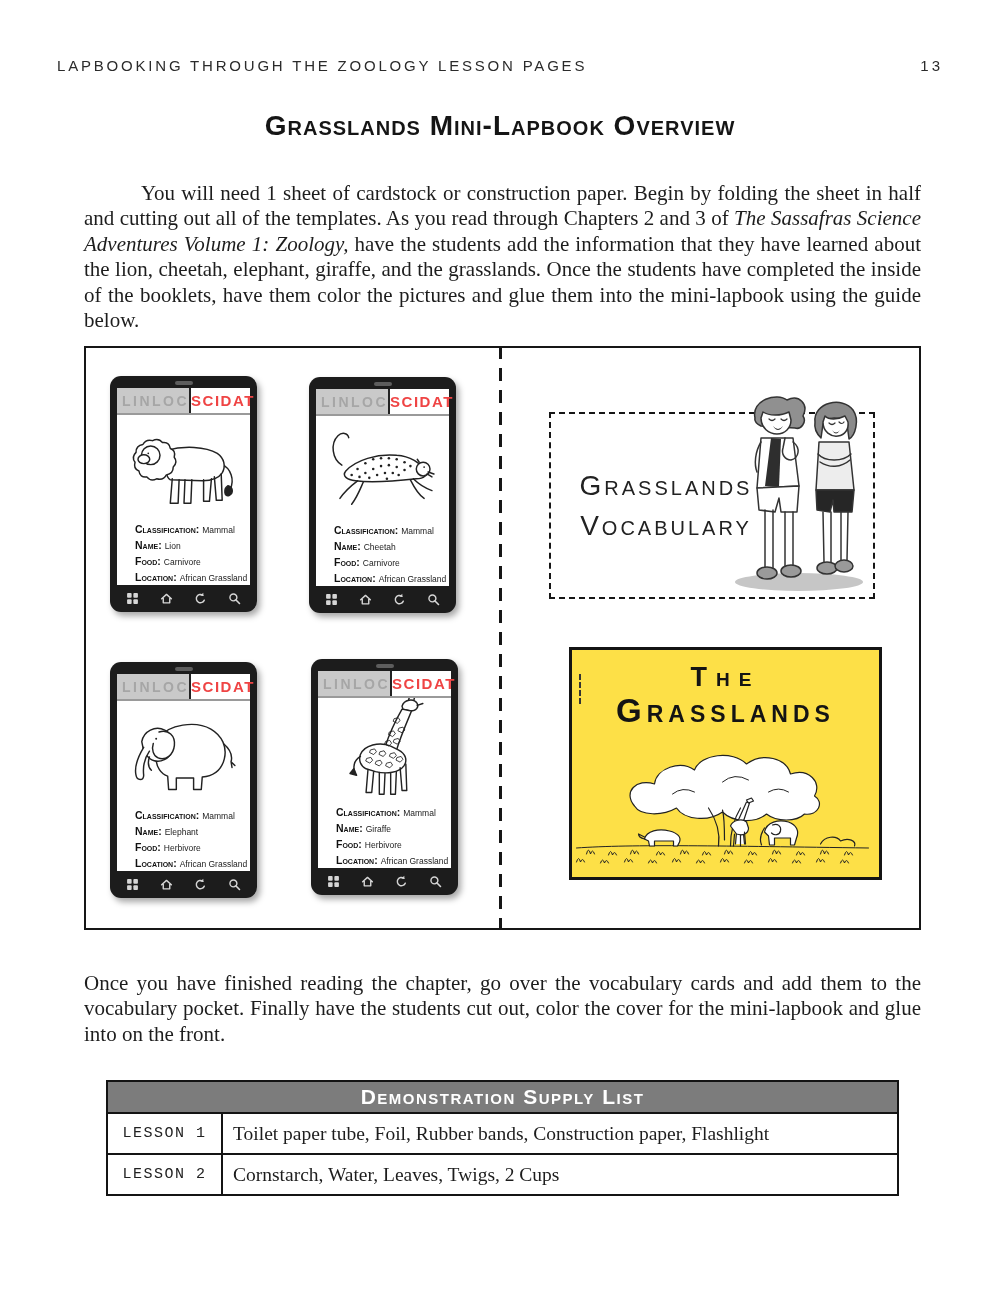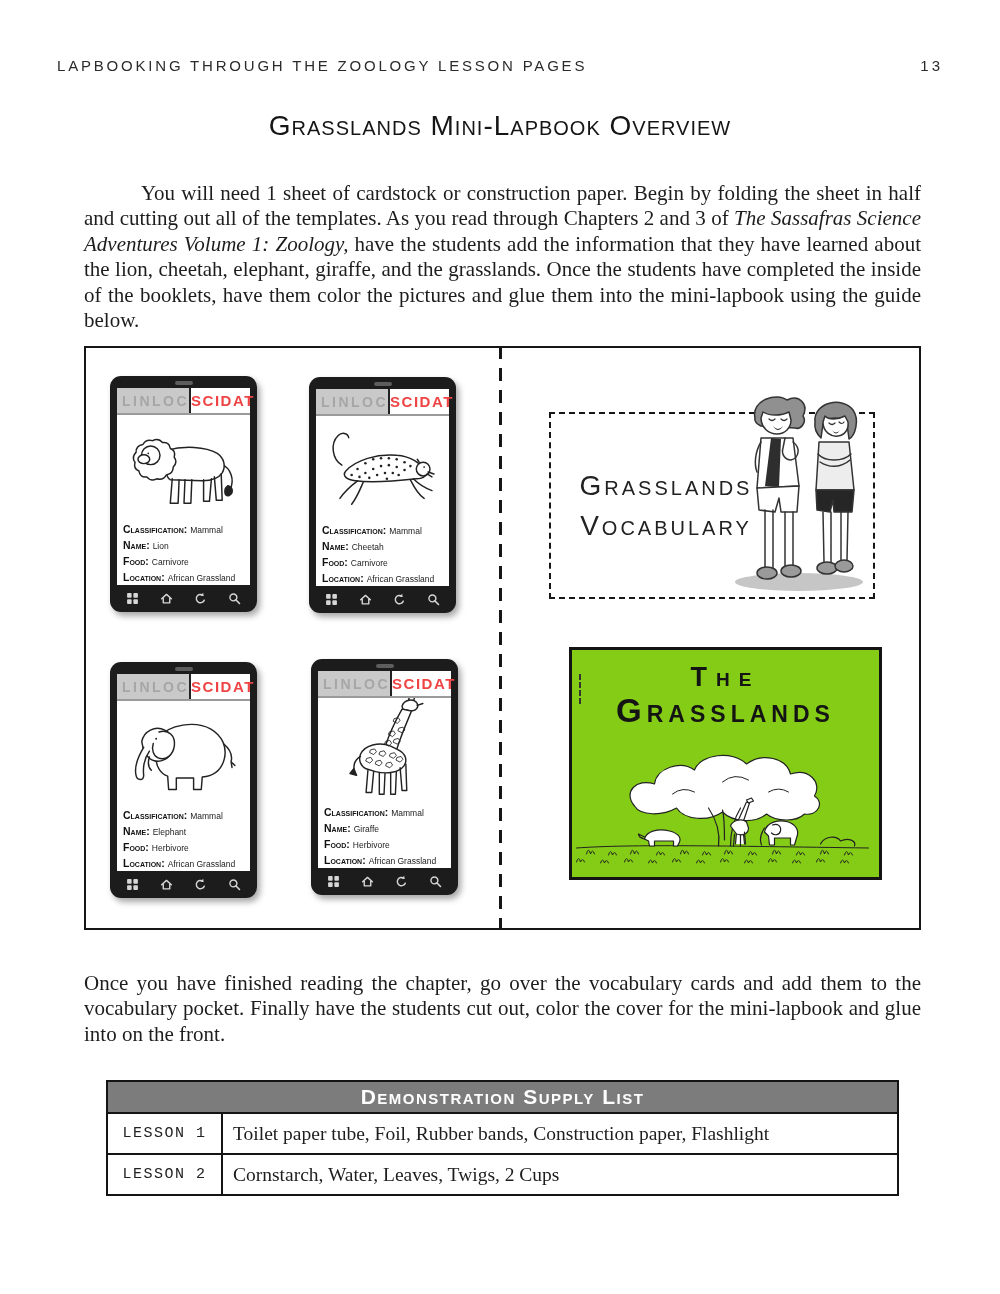--- a/index.html
+++ b/index.html
@@ -7,21 +7,21 @@
           font-family:"Liberation Serif", serif; color:#1d1d1d; overflow:hidden; }
 
   
   .pg-header { position:absolute; left:57px; right:57px; top:57px; display:flex;
                justify-content:space-between; font-family:"Liberation Sans", sans-serif;
                font-size:15px; letter-spacing:2.8px; color:#2b2b2b; }
   .pg-num { letter-spacing:3px; }
 
   
   h1.title { position:absolute; top:110px; left:0; width:100%; margin:0; text-align:center;
-             font-family:"Liberation Sans", sans-serif; font-variant:small-caps; font-weight:400;
+             font-family:"Liberation Sans", sans-serif; font-variant:small-caps; font-weight:700;
              font-size:28px; letter-spacing:1px; color:#151515; }
 
   
   .body-text { position:absolute; left:75px; width:837px; font-size:21px; line-height:25.4px;
                text-align:justify; margin:9px; }
   .intro   { top:172px; text-indent:57px; }
   .closing { top:962px; }
 
   
   .figure { position:absolute; left:84px; top:346px; width:833px; height:580px;
@@ -39,37 +39,37 @@
   .phdr { flex:0 0 25px; height:25px; display:flex; border-bottom:2px solid #9a9a9a; }
   .linloc { flex:0 0 55%; background:#c9c9c9; color:#a6a6a6; font:700 14px "Liberation Sans", sans-serif;
             letter-spacing:2.5px; display:flex; align-items:center; padding-left:5px;
             box-sizing:border-box; border-right:2px solid #222; }
   .scidat { flex:1; display:flex; align-items:center; justify-content:center;
             font:700 15px "Liberation Sans", sans-serif; letter-spacing:1.5px; color:#ef4444; }
   .pimg { flex:1; display:flex; align-items:flex-end; justify-content:center; overflow:hidden;
           padding-bottom:2px; }
   .pinfo { flex:0 0 58px; padding:2px 2px 0 6px; font-family:"Liberation Sans", sans-serif; }
   .pinfo .row { line-height:13px; white-space:nowrap; }
-  .lbl { font-weight:700; font-variant:small-caps; font-size:10.5px; color:#111; }
+  .lbl { font-weight:700; font-variant:small-caps; font-size:10.5px; color:#111;margin-left:12px; }
   .val { font-size:8.5px; color:#222; margin-left:3px; }
   .nav { position:absolute; left:10px; right:10px; bottom:4px; height:20px; display:flex;
          align-items:center; justify-content:space-between; padding:0 6px; }
   .nav svg { display:block; }
 
   
   .pocket { position:absolute; left:463px; top:64px; width:322px; height:183px;
             border:2.5px dashed #161616; background:#fff; }
   .pocket-title { position:absolute; left:10px; top:50%; transform:translateY(-50%); width:210px;
                   text-align:center; font-family:"Liberation Sans", sans-serif; font-variant:small-caps;
                   font-size:28px; letter-spacing:3px; line-height:40px; color:#222; font-weight:400; }
   .kids { position:absolute; right:2px; top:-22px; }
 
   
   .cover { position:absolute; left:483px; top:299px; width:307px; height:227px;
-           border:3px solid #141414; background:#84cc16; }
+           border:3px solid #141414; background:#fde047; }
   .cover-title { margin-top:12px; text-align:center; font-family:"Liberation Sans", sans-serif;
                  font-variant:small-caps; color:#141414; font-weight:700; }
   .cover-line1 { font-size:27px; letter-spacing:9px; line-height:30px; }
   .cover-line2 { font-size:33px; letter-spacing:5px; line-height:38px; }
   .cover-ticks { position:absolute; left:7px; top:24px; height:30px; width:0;
                  border-left:2.5px dashed #333; }
   .savanna { position:absolute; left:0; bottom:0; }
 
   
   .slist { position:absolute; left:106px; top:1080px; width:789px; border:2.5px solid #141414; }

